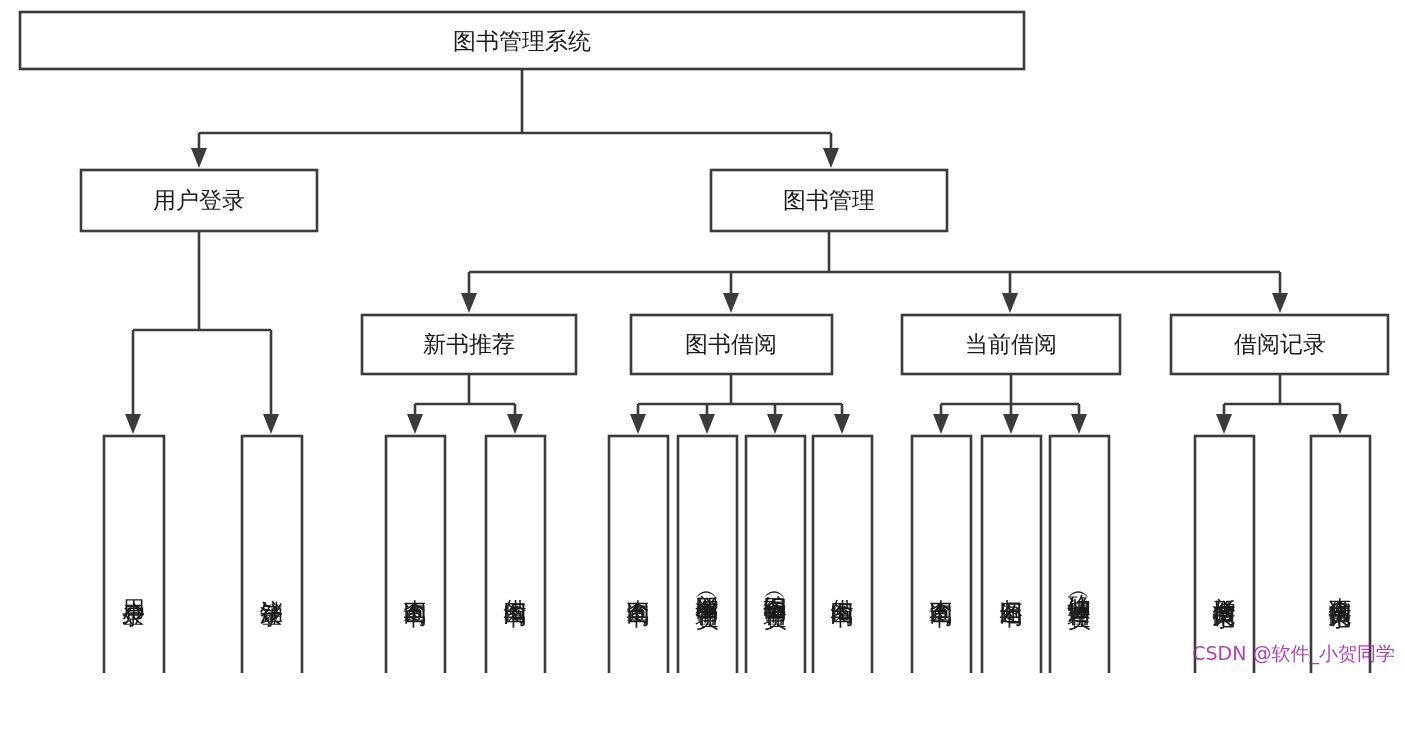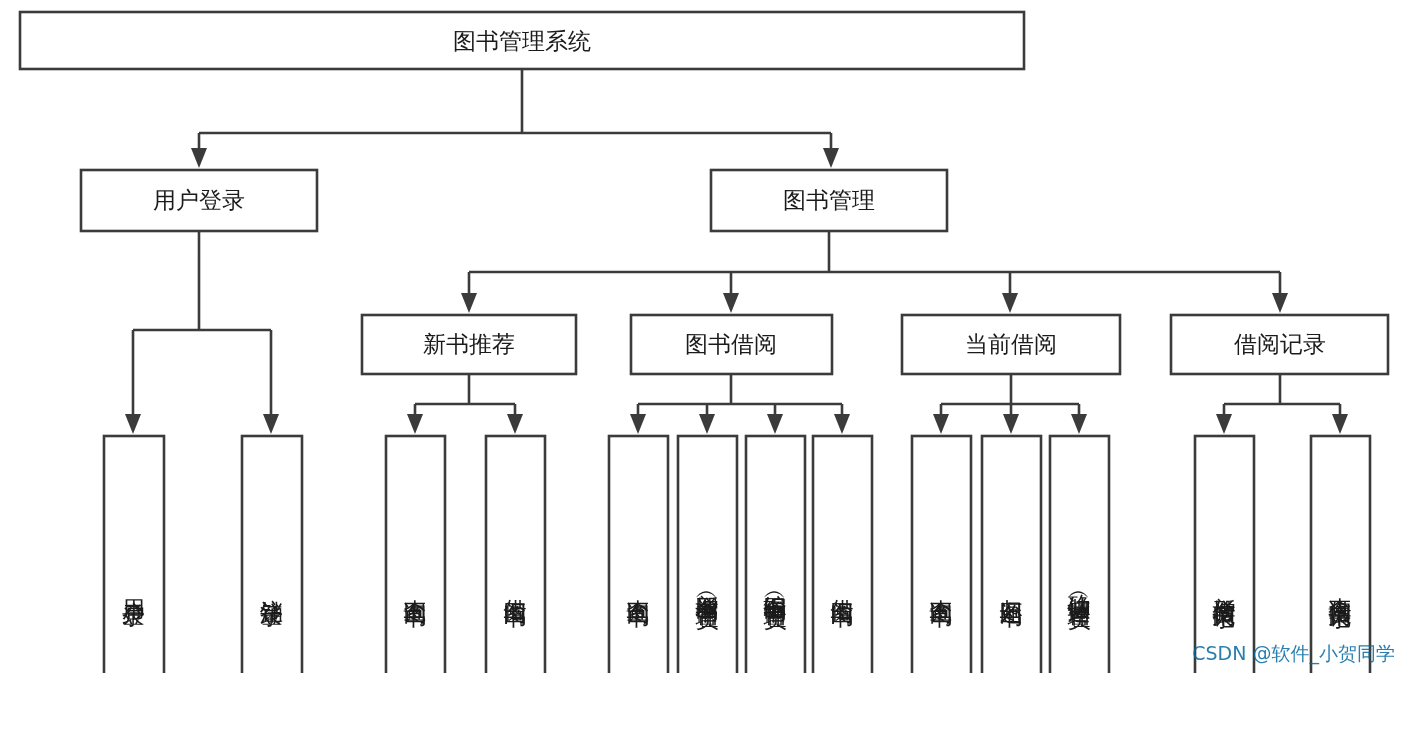--- a/index.html
+++ b/index.html
@@ -65,21 +65,21 @@
     white-space: nowrap;
     pointer-events: none;
     user-select: none;
   }
   .watermark {
     position: absolute;
     right: 10px;
     bottom: 6px;
     font-family: "DejaVu Sans", "Liberation Sans", sans-serif;
     font-size: 19px;
-    color: #0369a1;
+    color: #a21caf;
     opacity: 0.85;
     white-space: nowrap;
     user-select: none;
   }
 </style>
 </head>
 <body>
 
 <div id="diagram-root">
 

